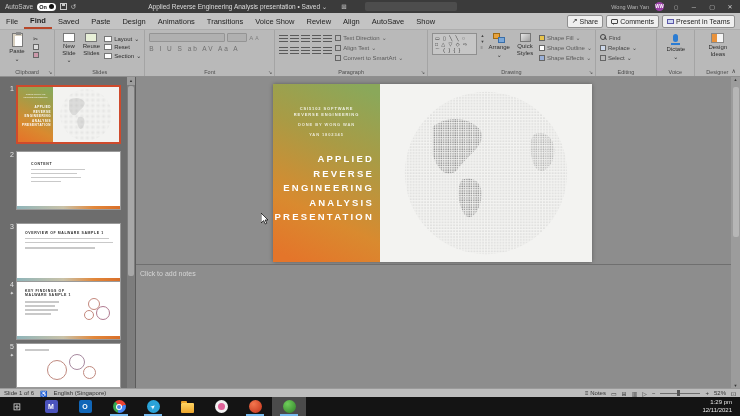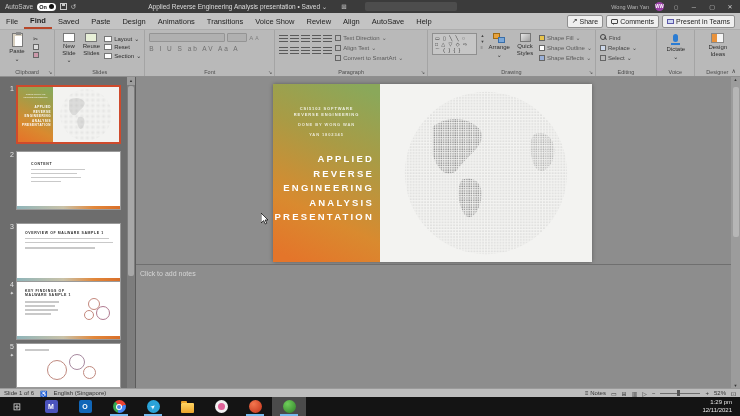--- a/index.html
+++ b/index.html
@@ -187,21 +187,21 @@
     <span class="tab sel">Find</span>
     <span class="tab">Saved</span>
     <span class="tab">Paste</span>
     <span class="tab">Design</span>
     <span class="tab">Animations</span>
     <span class="tab">Transitions</span>
     <span class="tab">Voice Show</span>
     <span class="tab">Review</span>
     <span class="tab">Align</span>
     <span class="tab">AutoSave</span>
-    <span class="tab">Help</span>
+    <span class="tab">Show</span>
     <div class="tab-actions">
       <span class="actbtn">
         <span>↗</span>
         <span>Share</span>
       </span>
       <span class="actbtn">
         <span class="bubble"></span>
         <span>Comments</span>
       </span>
       <span class="actbtn">

